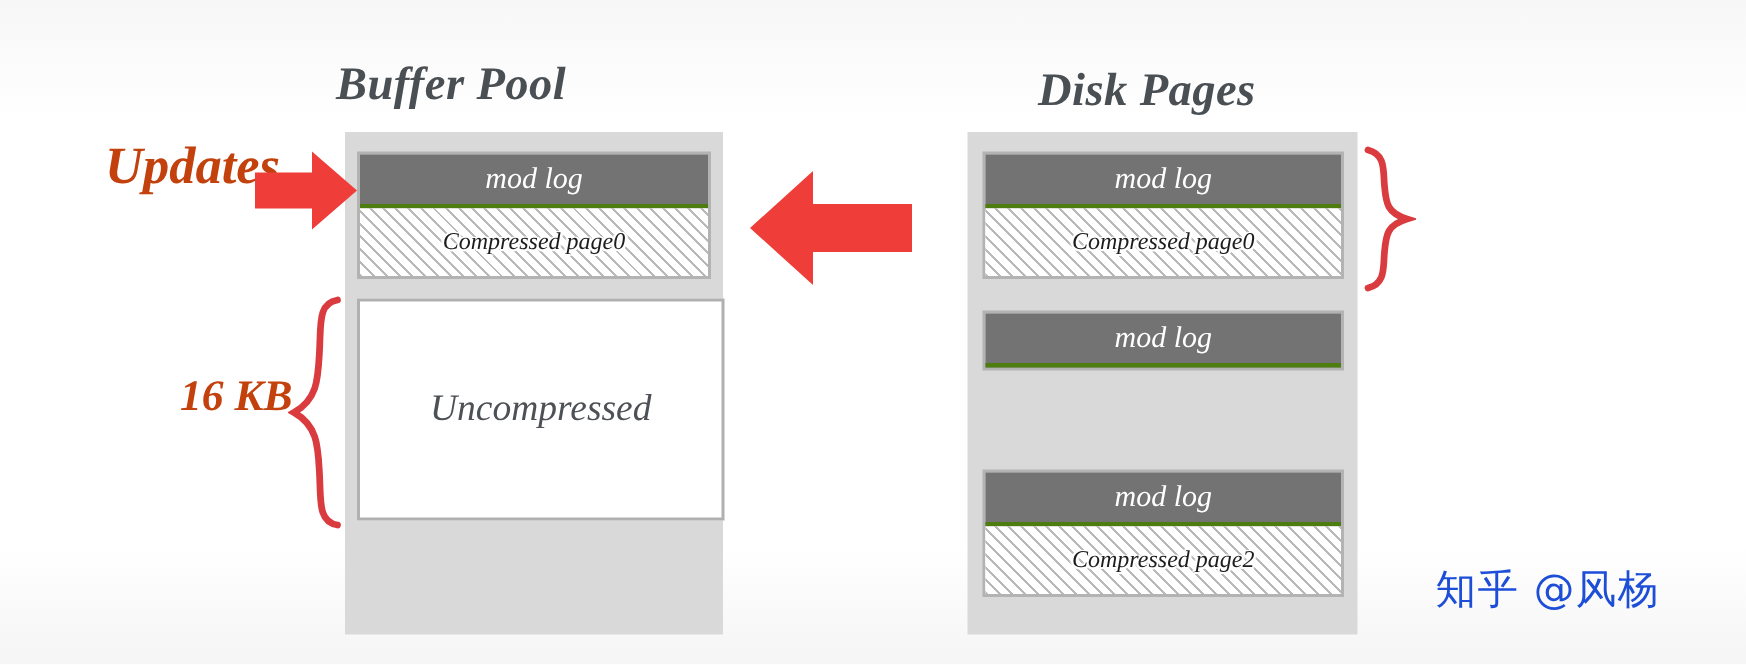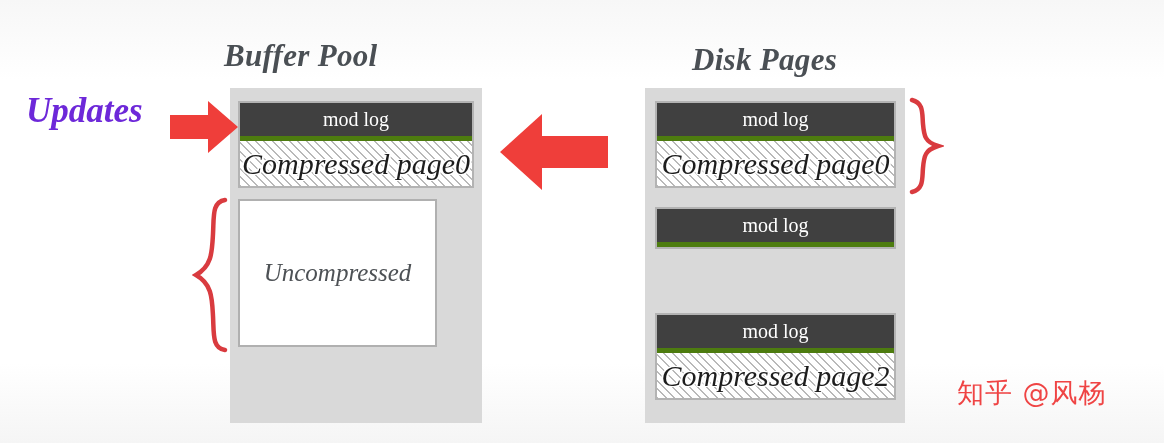--- a/index.html
+++ b/index.html
@@ -61,108 +61,110 @@
     height: 335px;
   }
 
   
   .page-block {
     position: absolute;
     box-sizing: border-box;
     border: 2px solid #b3b3b3;
   }
   .modlog-bar {
-    background: #404040;
+    background: #737373;
     color: #ffffff;
+    font-style: italic;
     font-size: 20px;
     text-align: center;
     line-height: 33px;
     height: 33px;
-    border-bottom: 5px solid #4d7c0f;
+    border-bottom: 3px solid #4d7c0f;
   }
   .compressed-bar {
     position: relative;
     height: 45px;
     background-color: #ffffff;
     background-image: repeating-linear-gradient(
         45deg,
         #b9b9b9 0px,
         #b9b9b9 1.4px,
         #ffffff 1.4px,
         #ffffff 6px
     );
   }
   .compressed-bar span {
     position: relative;
     display: block;
     line-height: 45px;
     text-align: center;
     color: #1d1d1d;
     font-style: italic;
-    font-size: 30px;
+    font-size: 16px;
     text-shadow:
        1px 0 0 #fff, -1px 0 0 #fff, 0 1px 0 #fff, 0 -1px 0 #fff,
        1px 1px 0 #fff, -1px -1px 0 #fff, 1px -1px 0 #fff, -1px 1px 0 #fff,
        2px 0 1px #fff, -2px 0 1px #fff;
   }
 
   
   #bp-page-block { left: 238px; top: 101px; width: 236px; }
 
   
   #disk-page-block-0 { left: 655px; top: 101px; width: 241px; }
   #disk-page-block-1 { left: 655px; top: 207px; width: 241px; }
   #disk-page-block-2 { left: 655px; top: 313px; width: 241px; }
 
   
   #uncompressed-box {
     position: absolute;
     left: 238px;
     top: 199px;
-    width: 199px;
+    width: 245px;
     height: 148px;
     box-sizing: border-box;
     background: #ffffff;
     border: 2px solid #b0b0b0;
     display: flex;
     align-items: center;
     justify-content: center;
   }
   #uncompressed-box .ub-text {
     text-align: center;
     color: #4d5155;
     font-style: italic;
     font-size: 25px;
     line-height: 38px;
   }
 
   
   .red-label {
     position: absolute;
-    color: #6d28d9;
+    color: #c2410c;
     font-weight: bold;
     font-style: italic;
     white-space: nowrap;
+    margin-left: 44px;
   }
   #label-updates { left: 26px; top: 91px; font-size: 35px; }
   #label-16kb    { left: 76px; top: 248px; font-size: 29px; }
   #label-size-range { left: 942px; top: 130px; font-size: 30px; }
 
   .arrow-svg { position: absolute; }
   #arrow-updates { left: 168px; top: 98px; }
   #arrow-disk-to-pool { left: 498px; top: 110px; }
   #brace-16kb { left: 192px; top: 196px; }
   #brace-disk-size { left: 906px; top: 96px; }
 
   
   #watermark {
     position: absolute;
     left: 957px;
     top: 375px;
-    color: #ef4444;
+    color: #1d4ed8;
     font-family: "DejaVu Sans", "Liberation Sans", sans-serif;
     font-size: 27px;
     letter-spacing: 1px;
     white-space: nowrap;
     user-select: none;
   }
 </style>
 </head>
 <body>
 
@@ -206,20 +208,21 @@
       <span>Compressed page2</span>
     </div>
   </div>
 
   <div class="red-label" id="label-updates">Updates</div>
 
   <svg class="arrow-svg" id="arrow-updates" width="72" height="58" viewBox="0 0 72 58">
     <path d="M2 17 L40 17 L40 3 L70 29 L40 55 L40 41 L2 41 Z" fill="#ef3e3a"></path>
   </svg>
 
+  <div class="red-label" id="label-16kb">16 KB</div>
 
   <svg class="arrow-svg" id="brace-16kb" width="40" height="158" viewBox="0 0 40 158">
     <path d="M33 4 C20 6 22 20 21 38 C20 56 20 70 4 79 C20 88 20 102 21 120 C22 138 20 152 33 154" fill="none" stroke="#d93b3f" stroke-width="4.5" stroke-linecap="round"></path>
   </svg>
 
   <svg class="arrow-svg" id="arrow-disk-to-pool" width="112" height="84" viewBox="0 0 112 84">
     <path d="M110 26 L44 26 L44 4 L2 42 L44 80 L44 58 L110 58 Z" fill="#ef3e3a"></path>
   </svg>
 
   <svg class="arrow-svg" id="brace-disk-size" width="38" height="100" viewBox="0 0 38 100">

